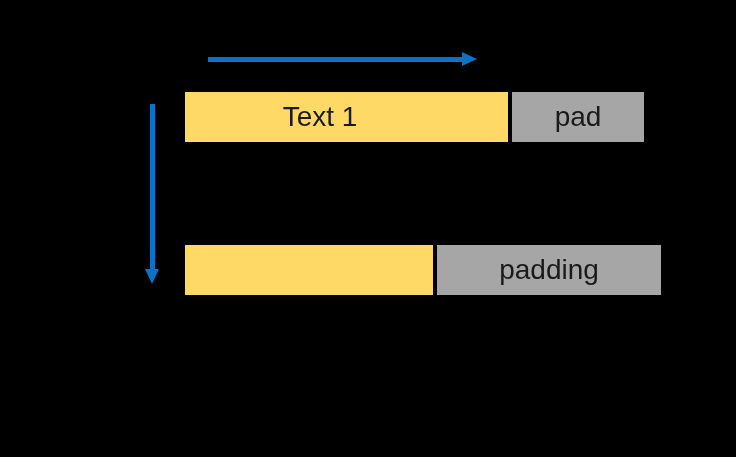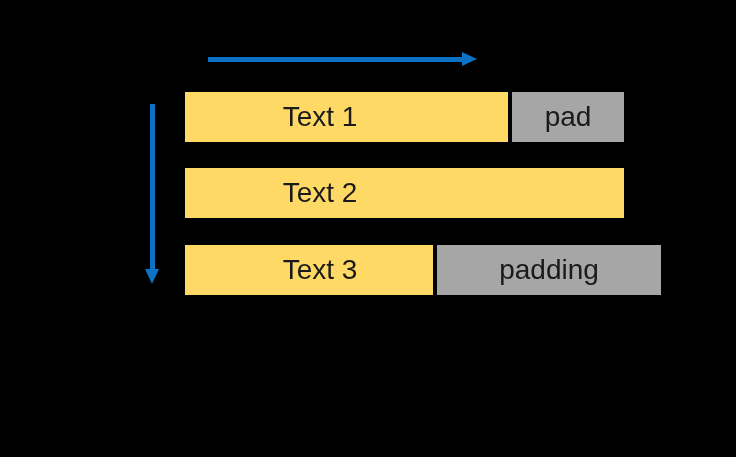--- a/index.html
+++ b/index.html
@@ -68,21 +68,21 @@
   .row-3 .text-bar { width: 248px; }
 
   .pad-box {
     position: absolute;
     top: 0; bottom: 0;
     background: var(--pad, #a6a6a6);
     display: flex;
     align-items: center;
     justify-content: center;
   }
-  .row-1 .pad-box { left: 327px; width: 112px; text-align: center; }
+  .row-1 .pad-box { left: 327px; width: 132px; text-align: center; }
   .row-3 .pad-box { left: 252px; width: 224px; }
 
   .bar-label {
     position: absolute;
     left: 0; top: 0;
     width: 270px; height: 47px;
     line-height: 50px;
     text-align: center;
     font-size: 28px;
     color: var(--text, #1a1a1a);
@@ -110,26 +110,21 @@
   </div>
 
   <div class="row row-1">
     <div class="text-bar"></div>
     <div class="pad-box">
       <span class="pad-label">pad</span>
     </div>
     <div class="bar-label">Text 1</div>
   </div>
 
-  <div class="row row-2">
-    <div class="text-bar"></div>
-    <div class="bar-label">Text 2</div>
-  </div>
 
   <div class="row row-3">
     <div class="text-bar"></div>
     <div class="pad-box">
       <span class="pad-label">padding</span>
     </div>
-    <div class="bar-label">Text 3</div>
   </div>
 
 </div>
 
 </body></html>

